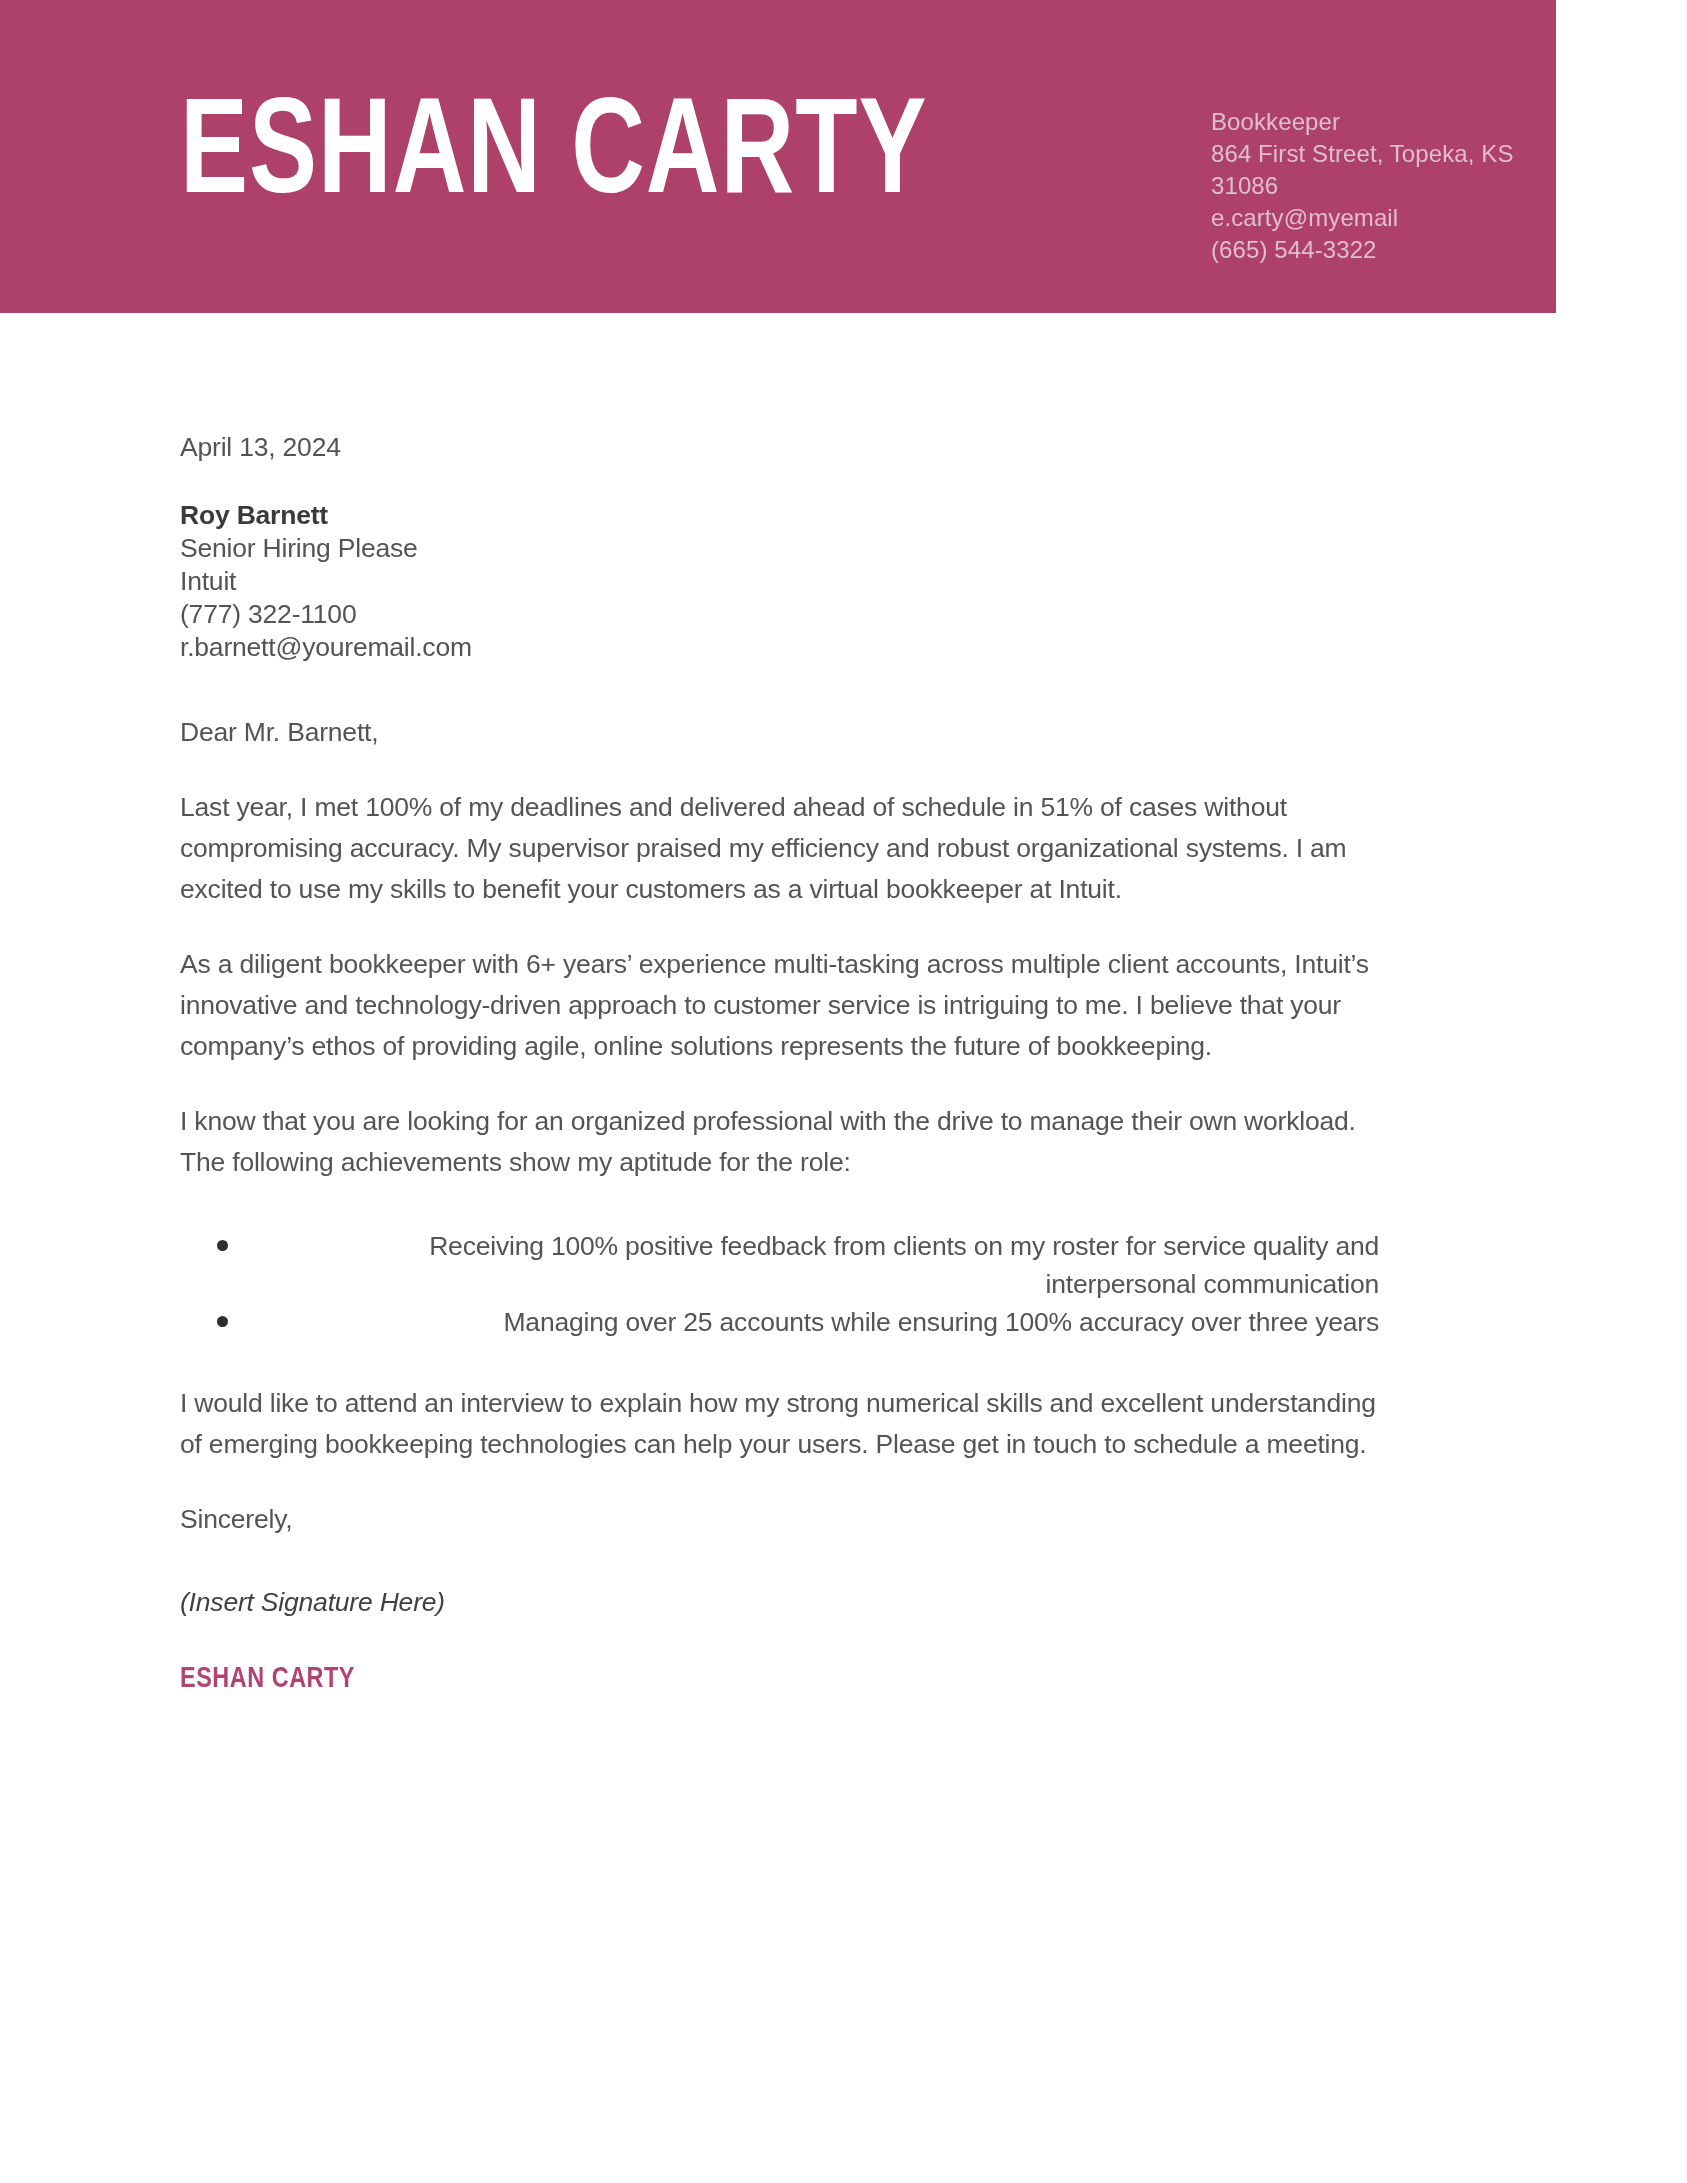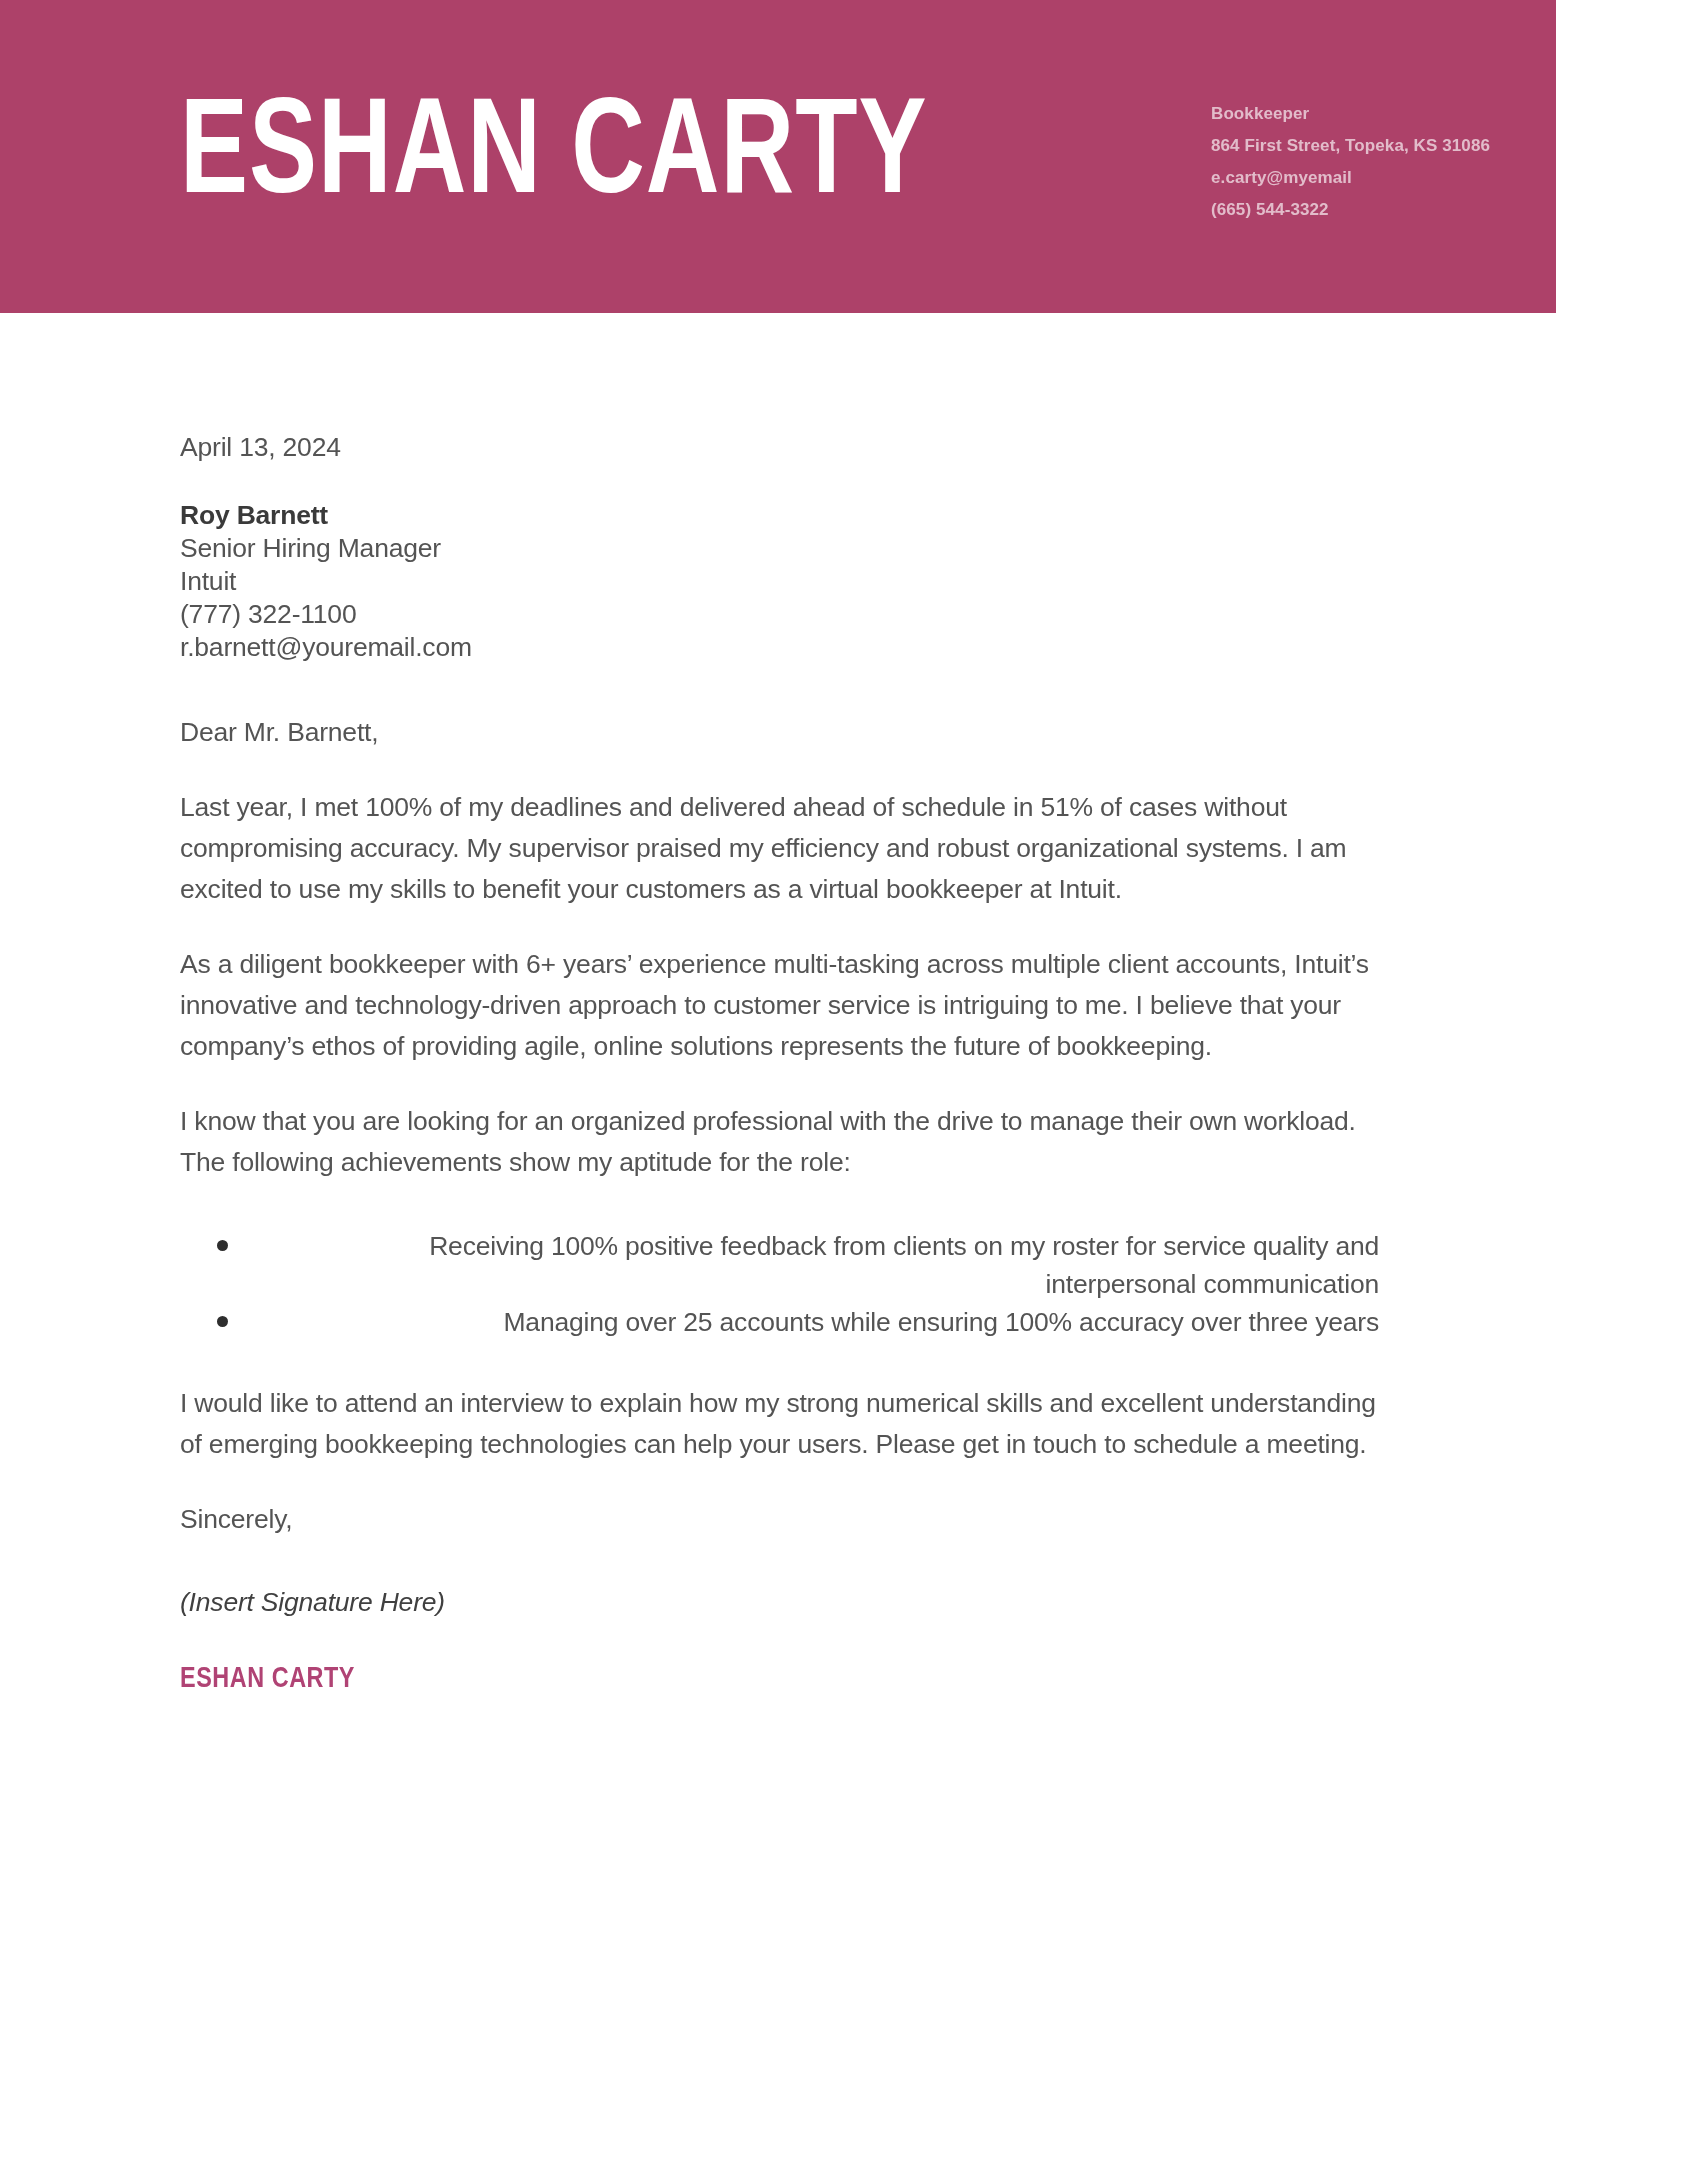--- a/index.html
+++ b/index.html
@@ -33,26 +33,25 @@
     font-weight: bold;
     letter-spacing: 1.3px;
     color: #ffffff;
     white-space: nowrap;
     transform: scaleX(0.75);
     transform-origin: left top;
   }
   .header-contact {
     position: absolute;
     left: 1211px;
-    top: 98px;
-    font-size: 17px;
+    top: 106px;
+    font-size: 24px;
     line-height: 32px;
     color: rgba(255, 255, 255, 0.65);
     letter-spacing: 0.1px;
-    font-weight: bold;
   }
 
   
   .letter {
     margin: 114px 177px 0 180px;
     color: #545454;
     font-size: 26.5px;
     line-height: 41px;
     letter-spacing: -0.2px;
   }
@@ -124,21 +123,21 @@
       <div>(665) 544-3322</div>
     </div>
   </header>
 
   <main class="letter">
 
     <p class="date">April 13, 2024</p>
 
     <div class="recipient">
       <div class="recipient-name">Roy Barnett</div>
-      <div>Senior Hiring Manager</div>
+      <div>Senior Hiring Please</div>
       <div>Intuit</div>
       <div>(777) 322-1100</div>
       <div>r.barnett@youremail.com</div>
     </div>
 
     <p>Dear Mr. Barnett,</p>
 
     <p>Last year, I met 100% of my deadlines and delivered ahead of schedule in 51% of cases without compromising accuracy. My supervisor praised my efficiency and robust organizational systems. I am excited to use my skills to benefit your customers as a virtual bookkeeper at Intuit.</p>
 
     <p>As a diligent bookkeeper with 6+ years’ experience multi-tasking across multiple client accounts, Intuit’s innovative and technology-driven approach to customer service is intriguing to me. I believe that your company’s ethos of providing agile, online solutions represents the future of bookkeeping.</p>

